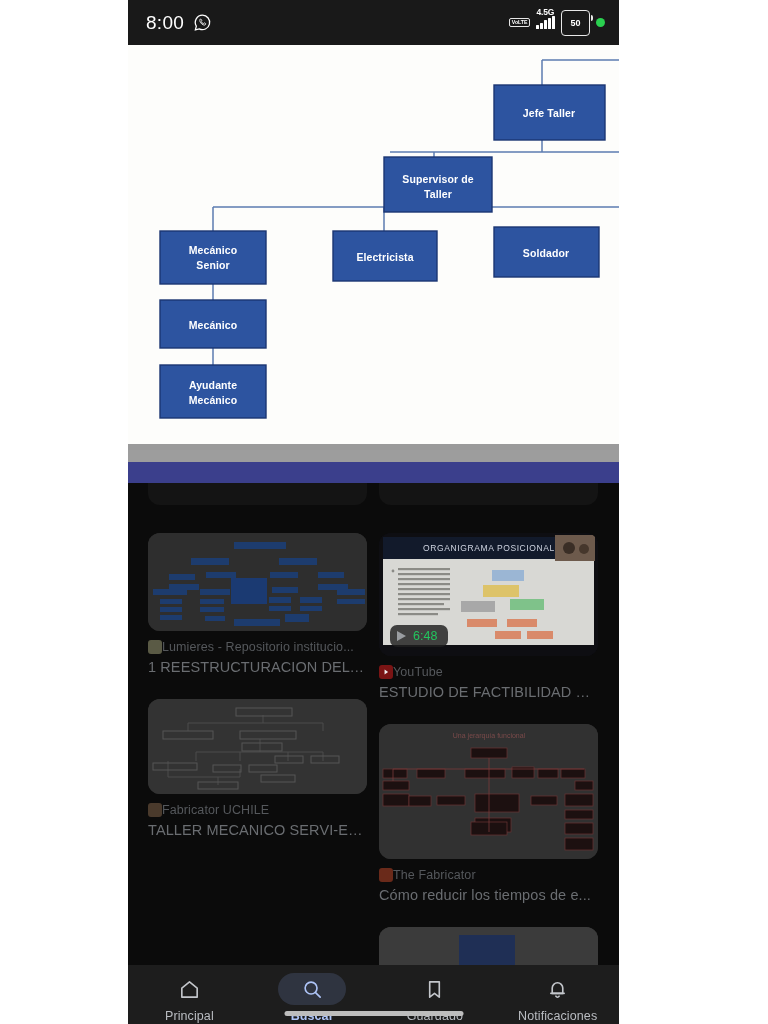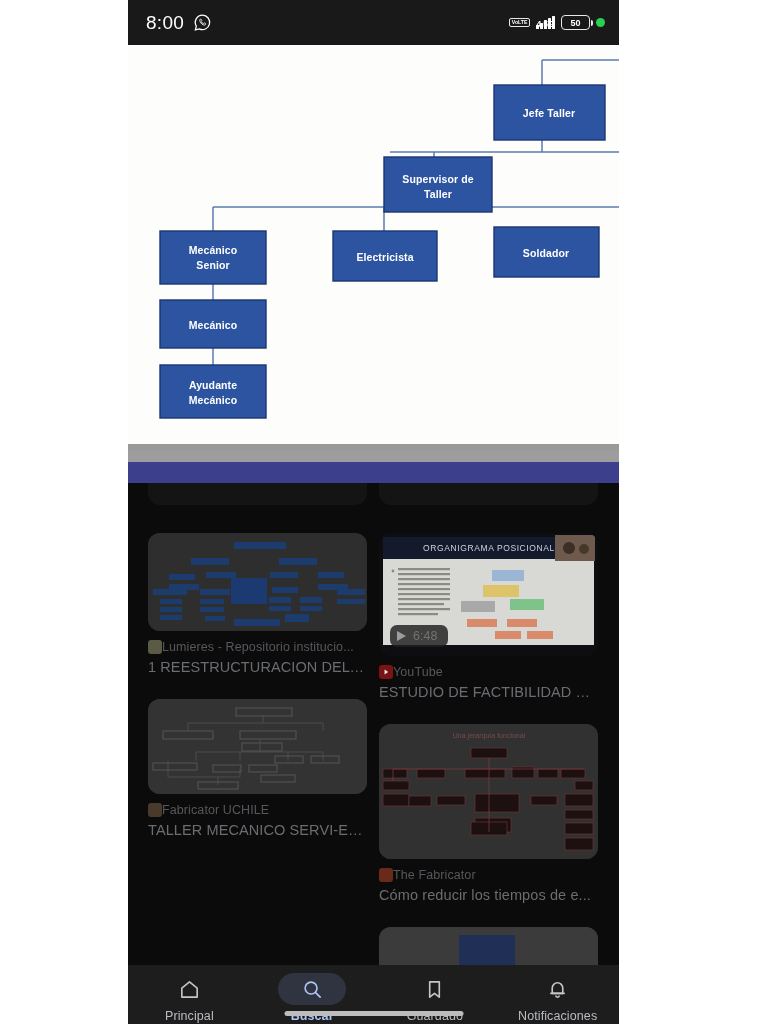--- a/index.html
+++ b/index.html
@@ -27,29 +27,29 @@
   .wa-icon { width: 19px; height: 19px; }
   .sb-right { display: flex; align-items: center; gap: 6px; }
   .volte {
     font-size: 5.2px; line-height: 1.05; font-weight: 700;
     border: 1px solid #e6e6e6; border-radius: 2px;
     padding: 1px 2px; text-align: center; color: #fff;
   }
   .net-wrap { position: relative; display: flex; align-items: flex-end; gap: 1px; }
   .net-label {
     position: absolute; top: -9px; left: 0; font-size: 8.5px; font-weight: 600;
-    letter-spacing: -.2px; white-space: nowrap; margin-top: 12px;
+    letter-spacing: -.2px; white-space: nowrap;
   }
   .bars { display: flex; align-items: flex-end; gap: 1.4px; height: 13px; }
   .bars i { width: 2.6px; background: #fff; display: block; border-radius: .5px; }
   .bars i:nth-child(1){height:4px}.bars i:nth-child(2){height:6.5px}
   .bars i:nth-child(3){height:9px}.bars i:nth-child(4){height:11.5px}
   .bars i:nth-child(5){height:13px}
   .batt {
-    position: relative; width: 29px; height: 15px;
+    position: relative; width: 29px; height: 26px;
     border: 1.4px solid #e8e8e8; border-radius: 4px;
     display: flex; align-items: center; justify-content: center;
     font-size: 9px; font-weight: 600; color: #fff;
   }
   .batt::after {
     content:""; position:absolute; right:-4px; top:4px; width:2.4px; height:6px;
     background:#e8e8e8; border-radius:0 2px 2px 0;
   }
   .greendot { width: 9px; height: 9px; border-radius: 50%; background: #2ad04f; }
 
@@ -108,21 +108,21 @@
   .src-name {
     font-size: 12.5px; color: #55585c; letter-spacing: .1px;
     white-space: nowrap; overflow: hidden; text-overflow: ellipsis;
   }
   .res-title {
     margin-top: 5px; font-size: 14.5px; color: #6a6d71; letter-spacing: .1px;
     white-space: nowrap; overflow: hidden; text-overflow: ellipsis;
   }
   .badge-duration {
     position: absolute; left: 11px; bottom: 9px;
-    background: rgba(30,30,30,.82); color: #737373;
+    background: rgba(30,30,30,.82); color: #22c55e;
     border-radius: 7px; padding: 4px 11px 4px 7px;
     display: flex; align-items: center; gap: 7px;
     font-size: 12.5px;
   }
   .play-tri { width: 0; height: 0; border-left: 9px solid #9a9da1;
               border-top: 5.5px solid transparent; border-bottom: 5.5px solid transparent; }
 
   
   .navbar {
     position: absolute; left: 0; bottom: 0; width: 491px; height: 59px;

